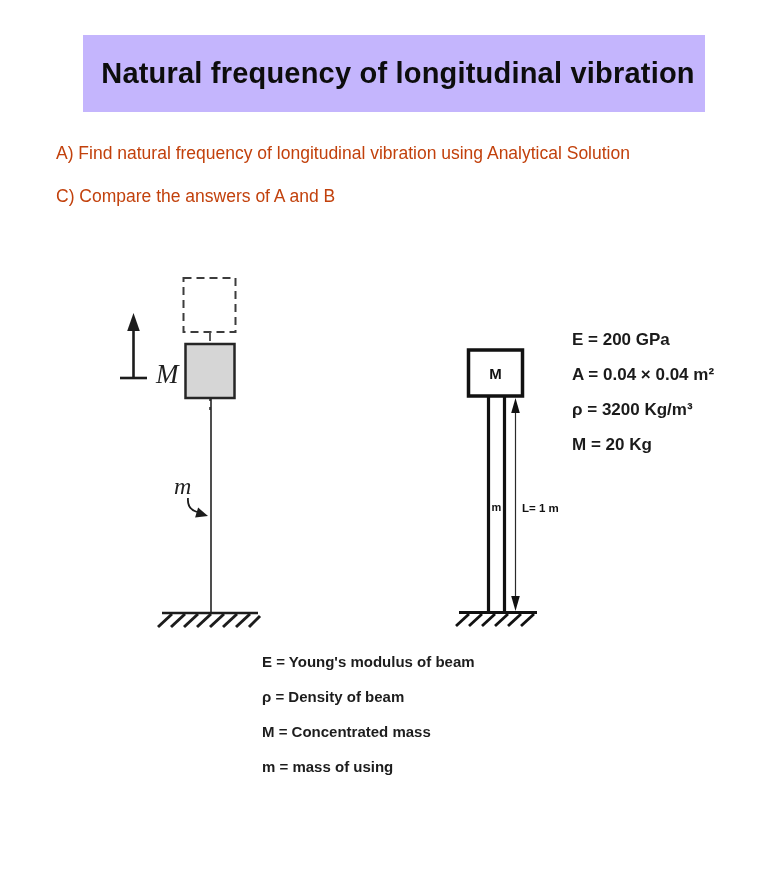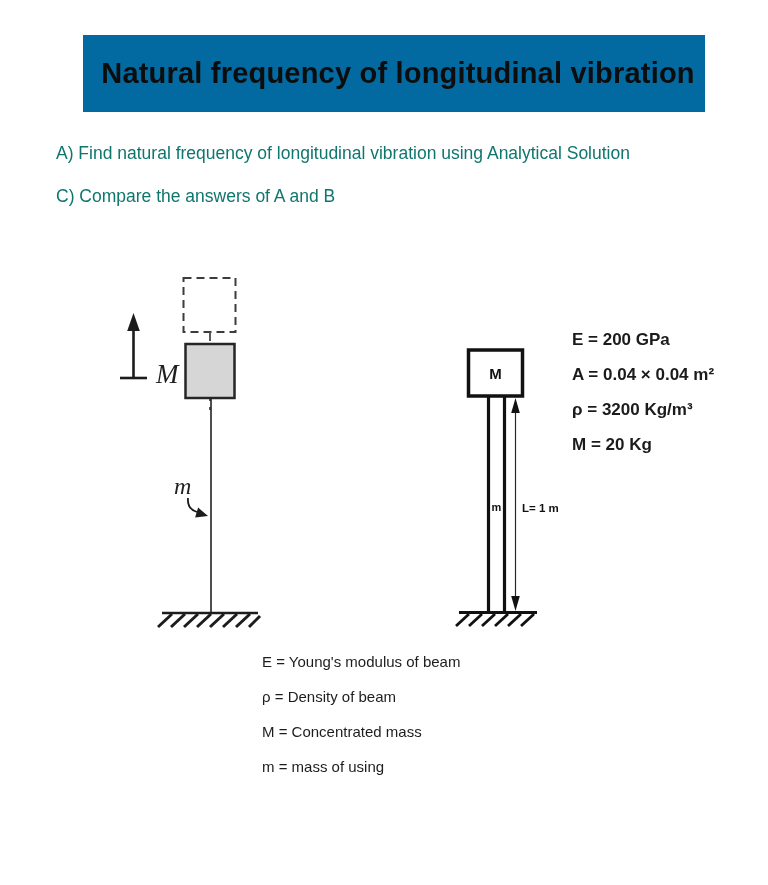--- a/index.html
+++ b/index.html
@@ -9,48 +9,48 @@
   .banner {
     position:absolute; left:83px; top:35px; width:622px; height:77px;
     display:flex; align-items:center; justify-content:center;
     background:#7dfa7d;
   }
   .banner span { font-size:29px; font-weight:700; color:#0d0d0d; letter-spacing:0.2px; }
 
   .tasks {
     position:absolute; left:56px; top:143px;
     display:flex; flex-direction:column; gap:22px;
-    font-size:17.5px; line-height:21px; color:#0f766e;
+    font-size:17.5px; line-height:21px; color:#c2410c;
   }
 
   svg .stroke { stroke:#1c1c1c; fill:none; }
   .serif-label { font-family:"Liberation Serif", serif; font-style:italic; fill:#1f1f1f; }
   .sans-label  { font-family:"Liberation Sans", sans-serif; fill:#111; }
 
   .diagram-left  { position:absolute; left:100px; top:270px; }
   .diagram-right { position:absolute; left:450px; top:340px; }
 
   .properties {
     position:absolute; left:572px; top:330px;
     display:flex; flex-direction:column; gap:15px;
     font-size:17px; line-height:20px; font-weight:700; color:#1b1b1b;
   }
 
   .legend {
     position:absolute; left:262px; top:652px;
     display:flex; flex-direction:column; gap:15px;
-    font-size:15px; line-height:20px; color:#1d1d1d;
+    font-size:15px; line-height:20px; color:#1d1d1d;font-weight:bold;
   }
 </style>
 </head>
 <body>
 
 <div class="page">
 
-  <div class="banner" style="background: #0369a1; padding-left: 8px;">
+  <div class="banner" style="background: #c4b5fd; padding-left: 8px;">
     <span>Natural frequency of longitudinal vibration</span>
   </div>
 
   <div class="tasks">
     <div>A) Find natural frequency of longitudinal vibration using Analytical Solution</div>
     <div>C) Compare the answers of A and B</div>
   </div>
 
   <svg class="diagram-left" width="180" height="380" viewBox="0 0 180 380">
 

